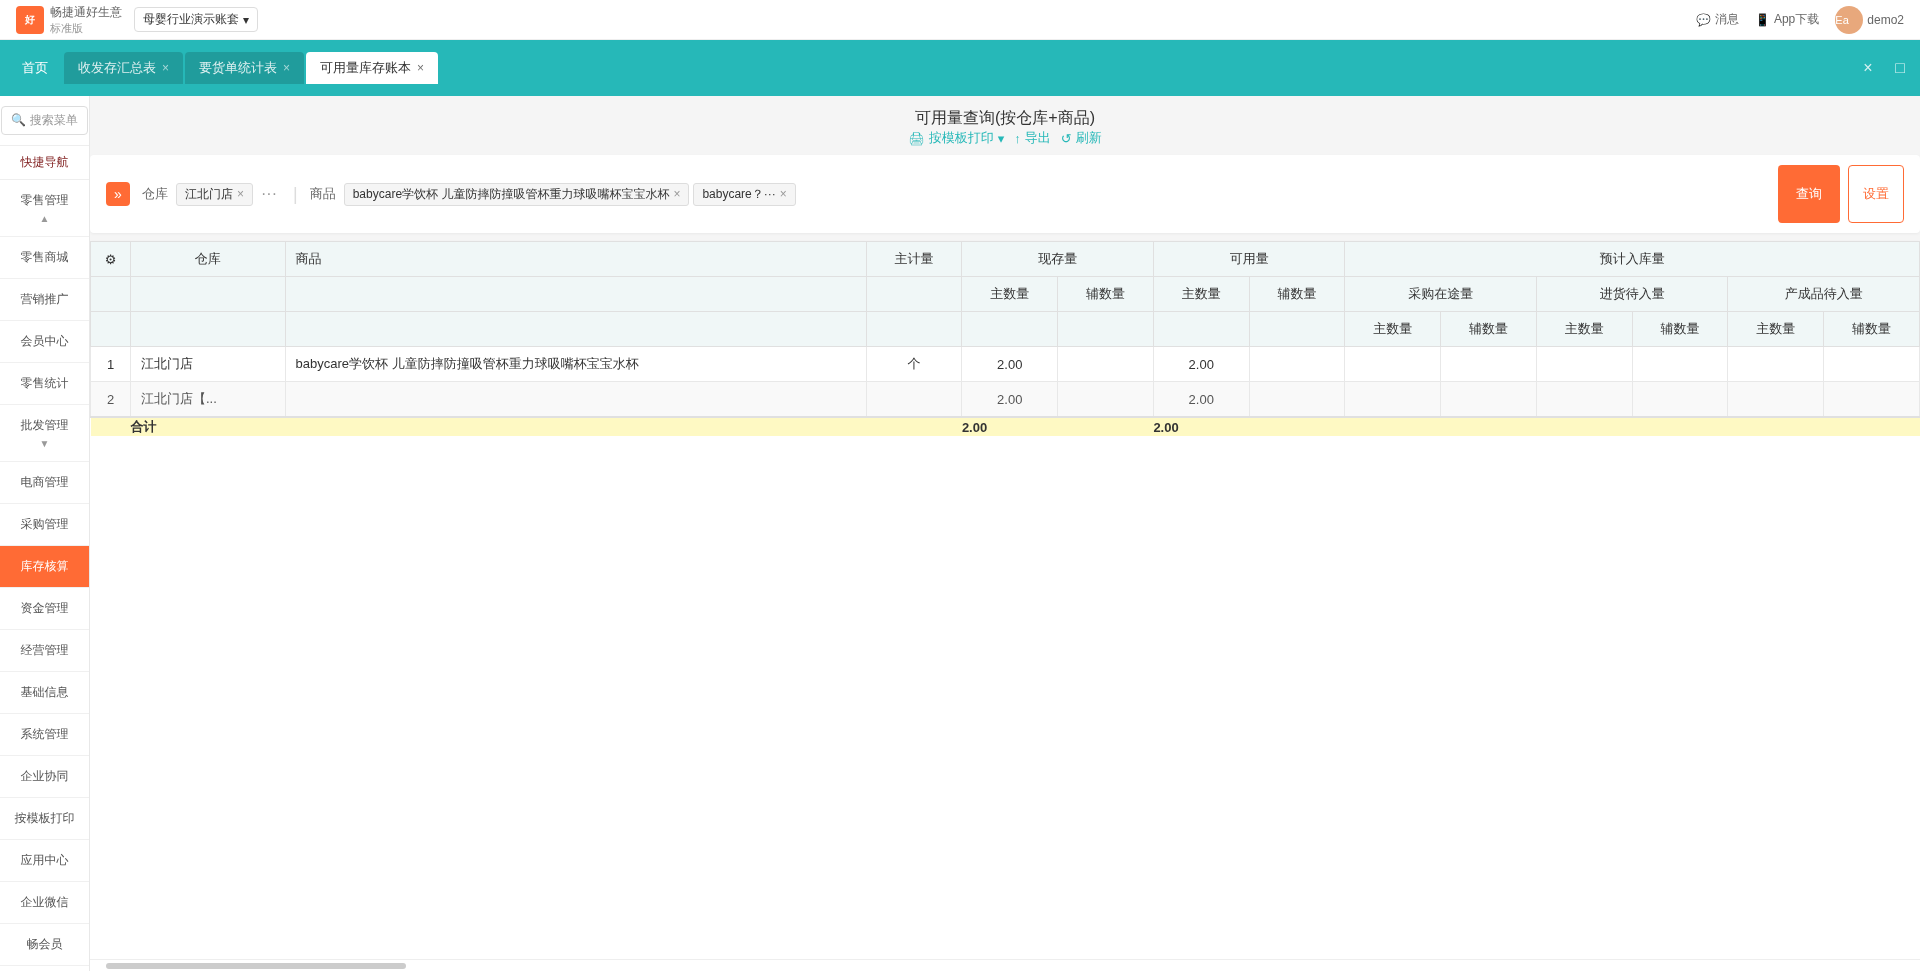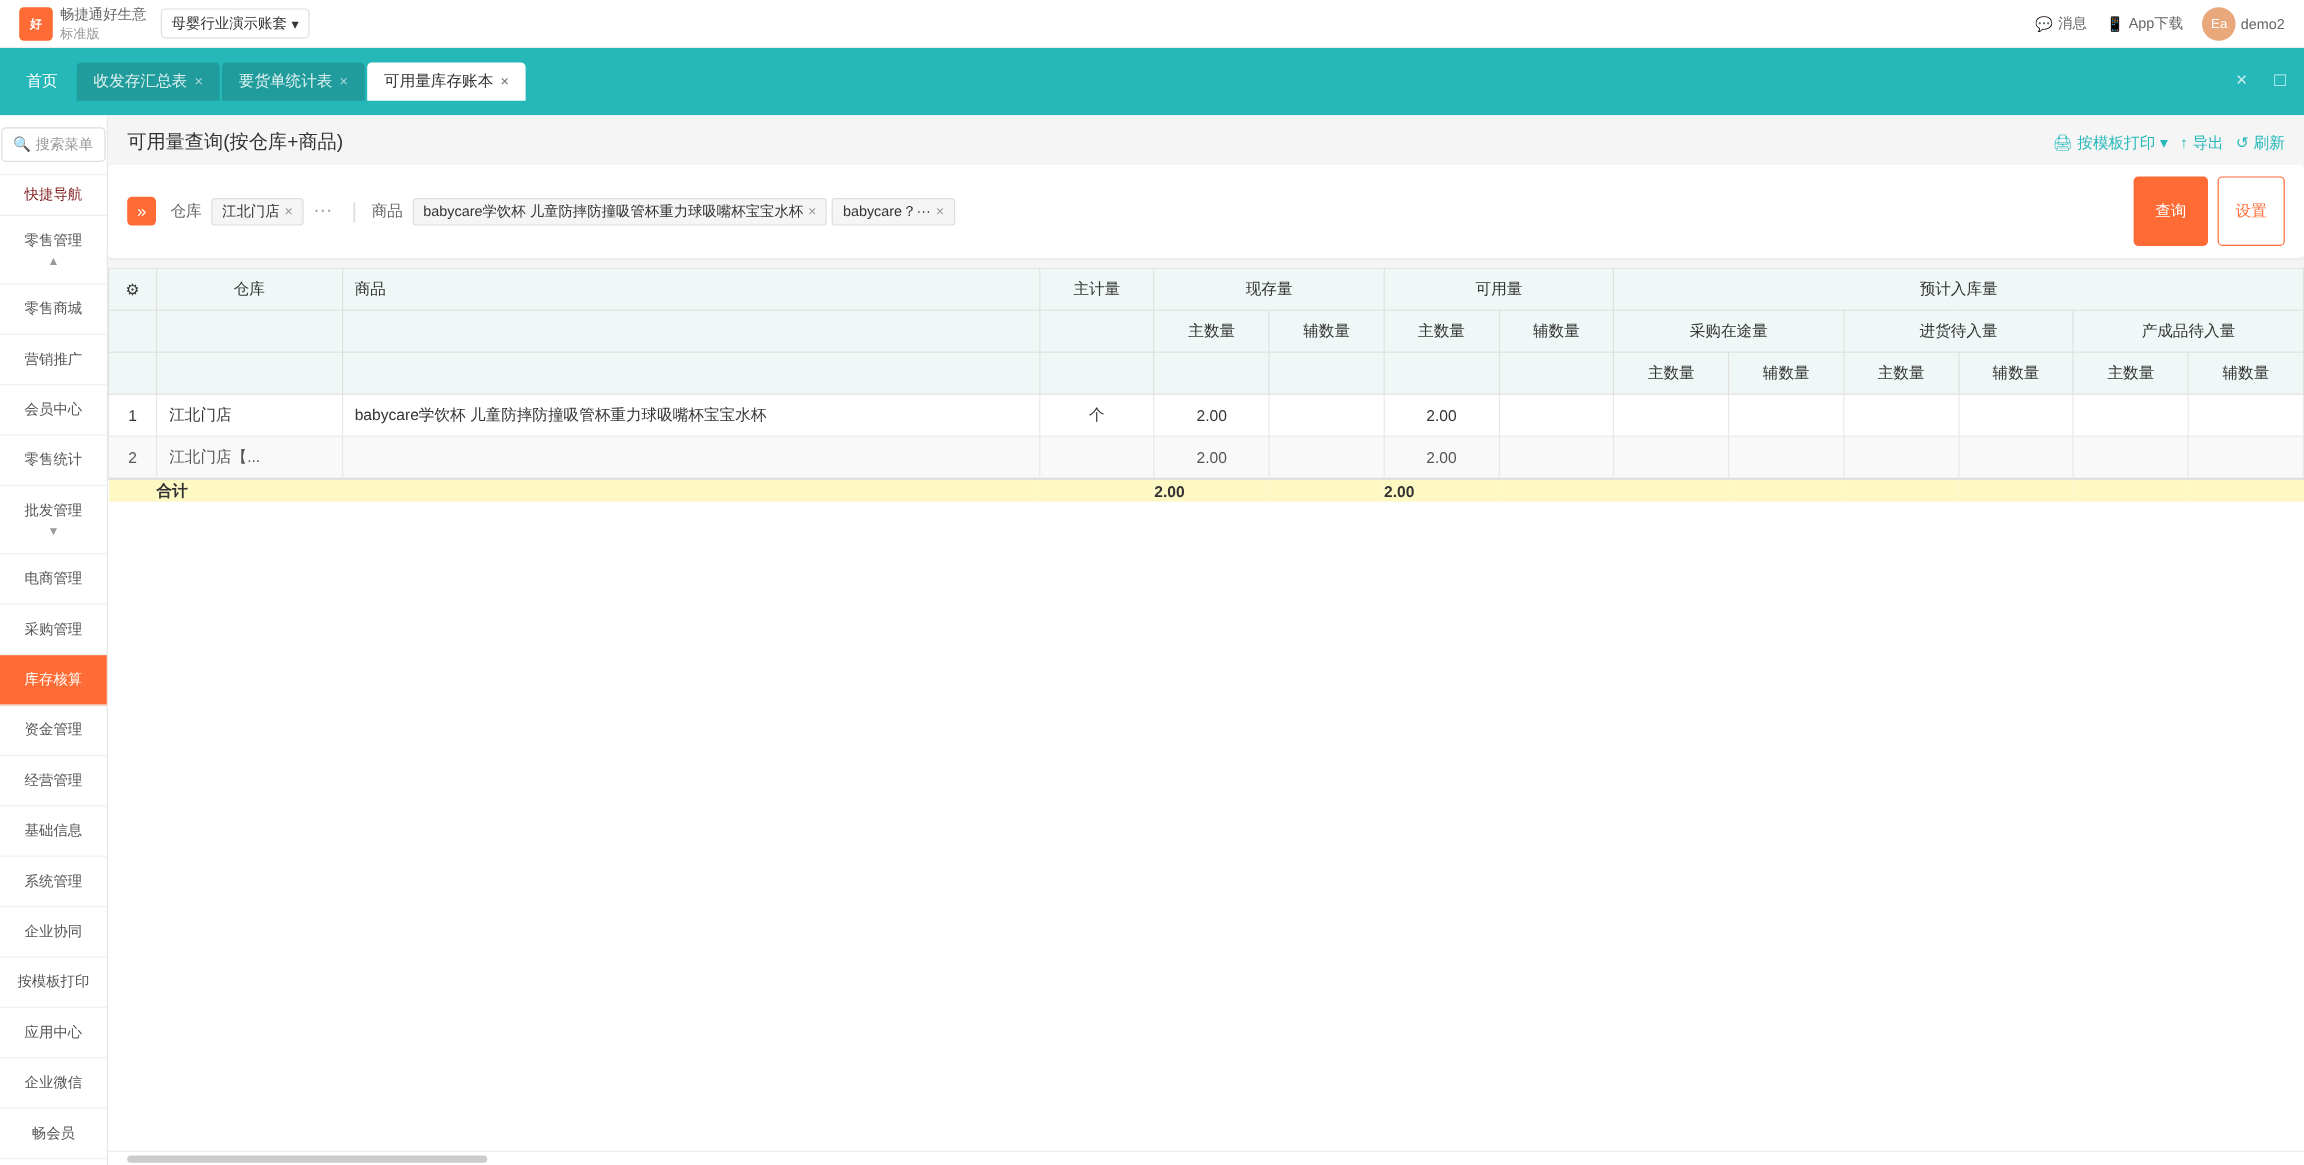--- a/index.html
+++ b/index.html
@@ -16,21 +16,21 @@
       border-bottom: 1px solid #eee;
       flex-shrink: 0;
     }
     .top-bar-left { display: flex; align-items: center; gap: 12px; }
     .logo-area { display: flex; align-items: center; gap: 6px; }
     .logo-icon { width: 28px; height: 28px; background: #ff6b35; border-radius: 4px; display: flex; align-items: center; justify-content: center; color: #fff; font-size: 10px; font-weight: bold; }
     .logo-text { font-size: 12px; color: #666; }
     .org-selector { display: flex; align-items: center; gap: 4px; border: 1px solid #ddd; border-radius: 4px; padding: 3px 8px; cursor: pointer; font-size: 12px; color: #333; background: #fff; }
     .top-bar-right { display: flex; align-items: center; gap: 16px; font-size: 12px; color: #666; }
     .top-right-item { display: flex; align-items: center; gap: 4px; cursor: pointer; }
-    .avatar { width: 28px; height: 28px; border-radius: 50%; background: #e8a87c; display: flex; align-items: center; justify-content: center; color: #fff; font-size: 11px; overflow: hidden; }
+    .avatar { width: 28px; height: 28px; border-radius: 50%; background: #e8a87c; display: flex; align-items: center; color: #fff; font-size: 11px; overflow: hidden; }
 
     
     .nav-tabs {
       height: 56px;
       background: #26b8b8;
       display: flex;
       align-items: center;
       padding: 0 8px;
       flex-shrink: 0;
       gap: 2px;
@@ -94,20 +94,21 @@
     .content-area { flex: 1; display: flex; flex-direction: column; overflow: hidden; background: #f5f5f5; }
 
     
     .page-header {
       background: #f5f5f5;
       padding: 12px 16px 8px;
       display: flex;
       align-items: center;
       justify-content: space-between;
       flex-shrink: 0;
+      flex-direction: column;
     }
     .page-title { font-size: 16px; font-weight: 500; color: #333; }
     .page-actions { display: flex; align-items: center; gap: 10px; }
     .action-btn { display: flex; align-items: center; gap: 4px; font-size: 13px; color: #26b8b8; cursor: pointer; border: none; background: none; }
 
     
     .filter-area {
       background: #fff;
       margin: 0 0 8px 0;
       padding: 10px 16px;

